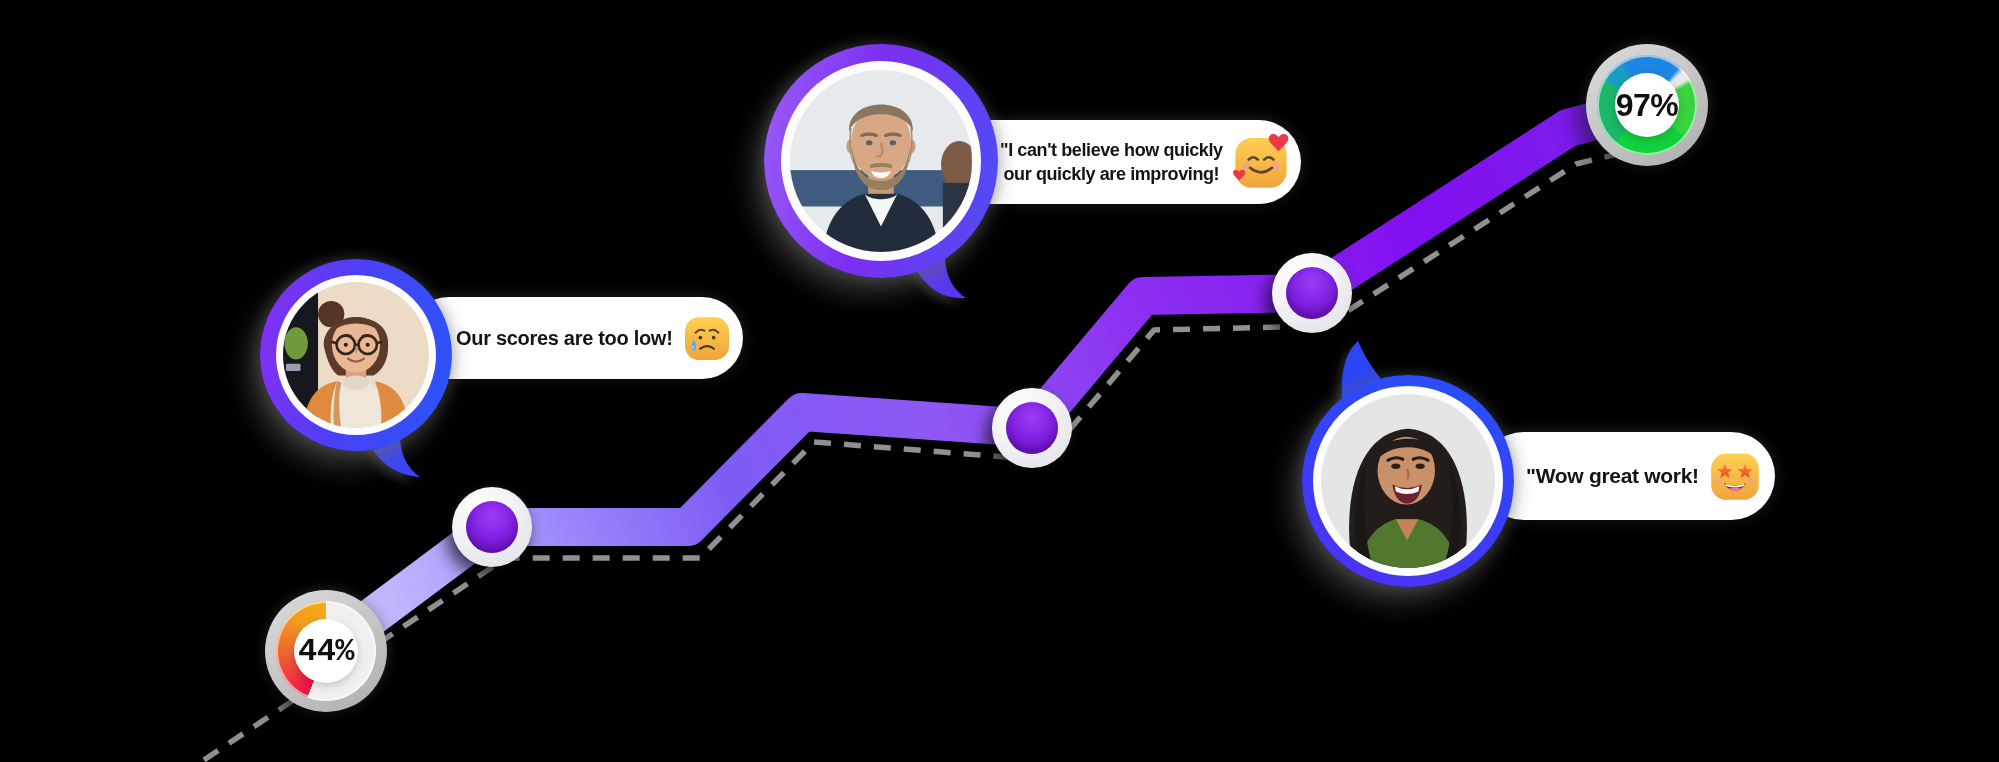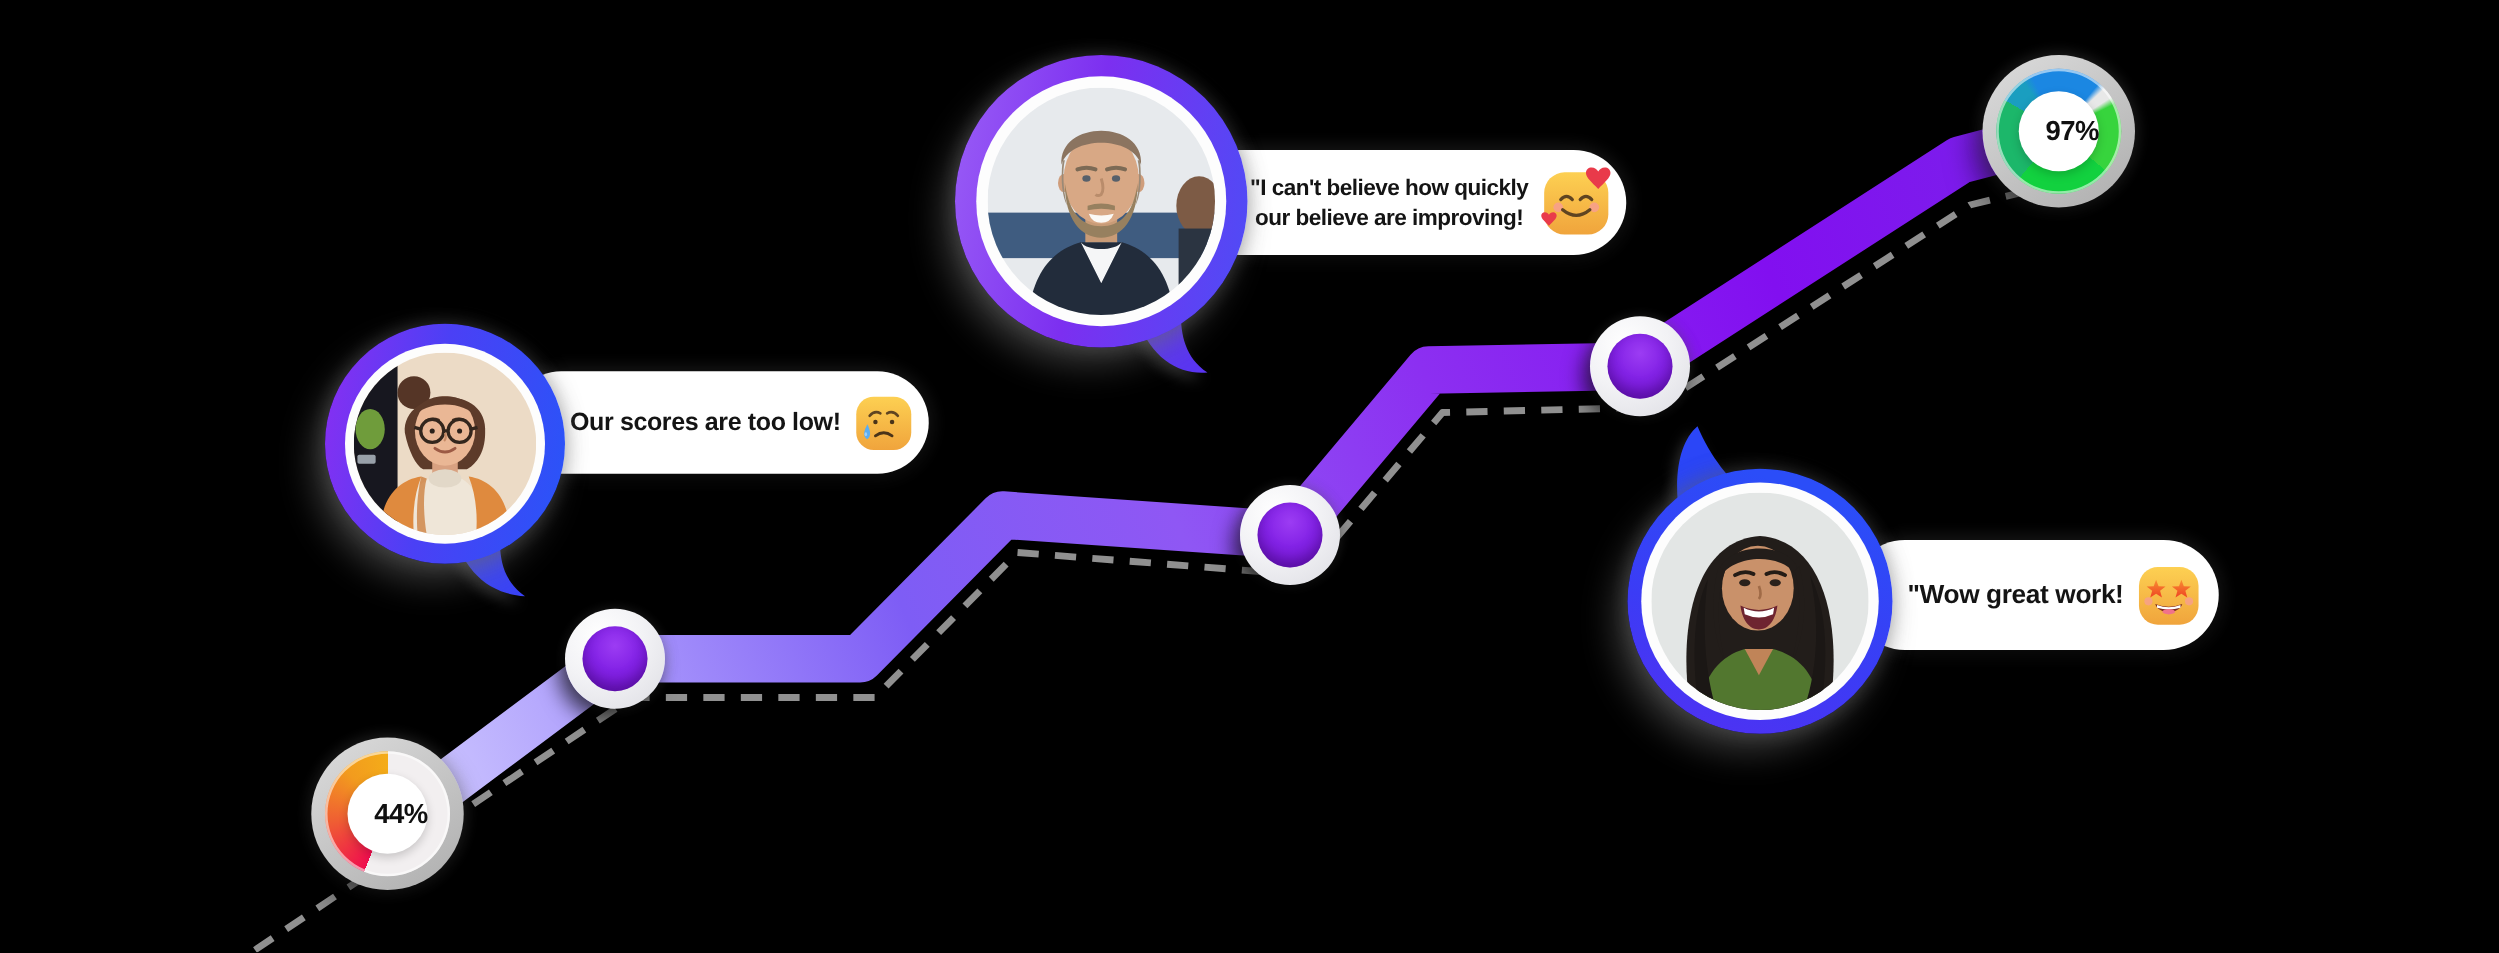--- a/index.html
+++ b/index.html
@@ -17,22 +17,22 @@
     background:radial-gradient(circle at 50% 30%,#9c3cf3 0%,#8322e6 45%,#7412d2 100%);
     box-shadow:inset 0 -6px 10px rgba(40,0,80,.4);}
 
   
   .gauge{position:absolute;width:122px;height:122px;border-radius:50%;z-index:26;
     background:linear-gradient(145deg,#d8d8d8 10%,#b2b2b2 90%);
     box-shadow:-6px 12px 24px rgba(0,0,0,.55),0 0 14px rgba(110,110,110,.4);}
   .gauge-ring{position:absolute;inset:11px;border-radius:50%;
     box-shadow:inset 0 0 0 2px rgba(255,255,255,.55);}
   .gauge-center{position:absolute;inset:29px;border-radius:50%;background:#fff;
-    display:flex;align-items:center;justify-content:flex-end;
-    font-size:22px;font-weight:700;color:#101010;letter-spacing:-.5px;
+    display:flex;align-items:center;justify-content:center;
+    font-size:32px;font-weight:700;color:#101010;letter-spacing:-.5px;
     box-shadow:0 3px 8px rgba(0,0,0,.18);}
   .gauge44 .gauge-ring{background:conic-gradient(from 0deg,
      #f2eff0 0deg 202deg,#ef0e4e 202deg,#ef5e33 262deg,#f29b1e 316deg,#f4ac19 360deg);}
   .gauge97 .gauge-ring{background:conic-gradient(from 0deg,
      #1b87e2 0deg 40deg,#e8e8e8 47deg 57deg,#37d43d 64deg 130deg,#12d13f 130deg 220deg,
      #1cb76a 220deg 300deg,#1a9ec0 300deg 324deg,#1b87e2 334deg 360deg);}
 
   
   .bubble-wrap{position:absolute;z-index:30;}
   .bubble-tail{position:absolute;overflow:visible;z-index:1;
@@ -89,21 +89,21 @@
   <div class="node" style="left:452px;top:487px;">
     <div class="node-dot"></div>
   </div>
   <div class="node" style="left:992px;top:388px;">
     <div class="node-dot"></div>
   </div>
   <div class="node" style="left:1272px;top:253px;">
     <div class="node-dot"></div>
   </div>
 
-  <div class="gauge gauge44" style="left:249px;top:590px;">
+  <div class="gauge gauge44" style="left:265px;top:590px;font-family:Liberation Mono, monospace;">
     <div class="gauge-ring"></div>
     <div class="gauge-center">
       <span>44%</span>
     </div>
   </div>
 
   <div class="gauge gauge97" style="left:1586px;top:44px;">
     <div class="gauge-ring"></div>
     <div class="gauge-center">
       <span>97%</span>
@@ -126,21 +126,21 @@
       <circle cx="46" cy="35.5" r="2.7" fill="#4a3419"></circle>
       <path d="M26,52 Q36,44.5 46,52" stroke="#4a3419" stroke-width="3.4" fill="none" stroke-linecap="round"></path>
       <path d="M16.5,38 C12,46 10.5,52.5 16,56 C21.5,52.5 20,46 16.5,38 Z" fill="#5caef2"></path>
       <ellipse cx="14.5" cy="50" rx="1.5" ry="2.4" fill="#9fd0f8"></ellipse>
     </svg>
   </div>
 
   <div class="pill pill2">
     <span class="quote">
       <span style="display:block">"I can't believe how quickly</span>
-      <span style="display:block">our believe are improving!</span>
+      <span style="display:block">our quickly are improving!</span>
     </span>
     <svg class="emoji" width="56" height="56" viewBox="0 0 72 72">
       <defs>
           <linearGradient id="eg2" x1="0" y1="0" x2="0" y2="1">
         <stop offset="0" stop-color="#fdd052"></stop>
             <stop offset="1" stop-color="#f0a43c"></stop>
           </linearGradient>
         </defs>
       <rect x="3" y="5" width="66" height="64" rx="21" fill="url(#eg2)"></rect>
       <path d="M20,33 Q26,26.5 32,33" stroke="#5f4421" stroke-width="3.2" fill="none" stroke-linecap="round"></path>

